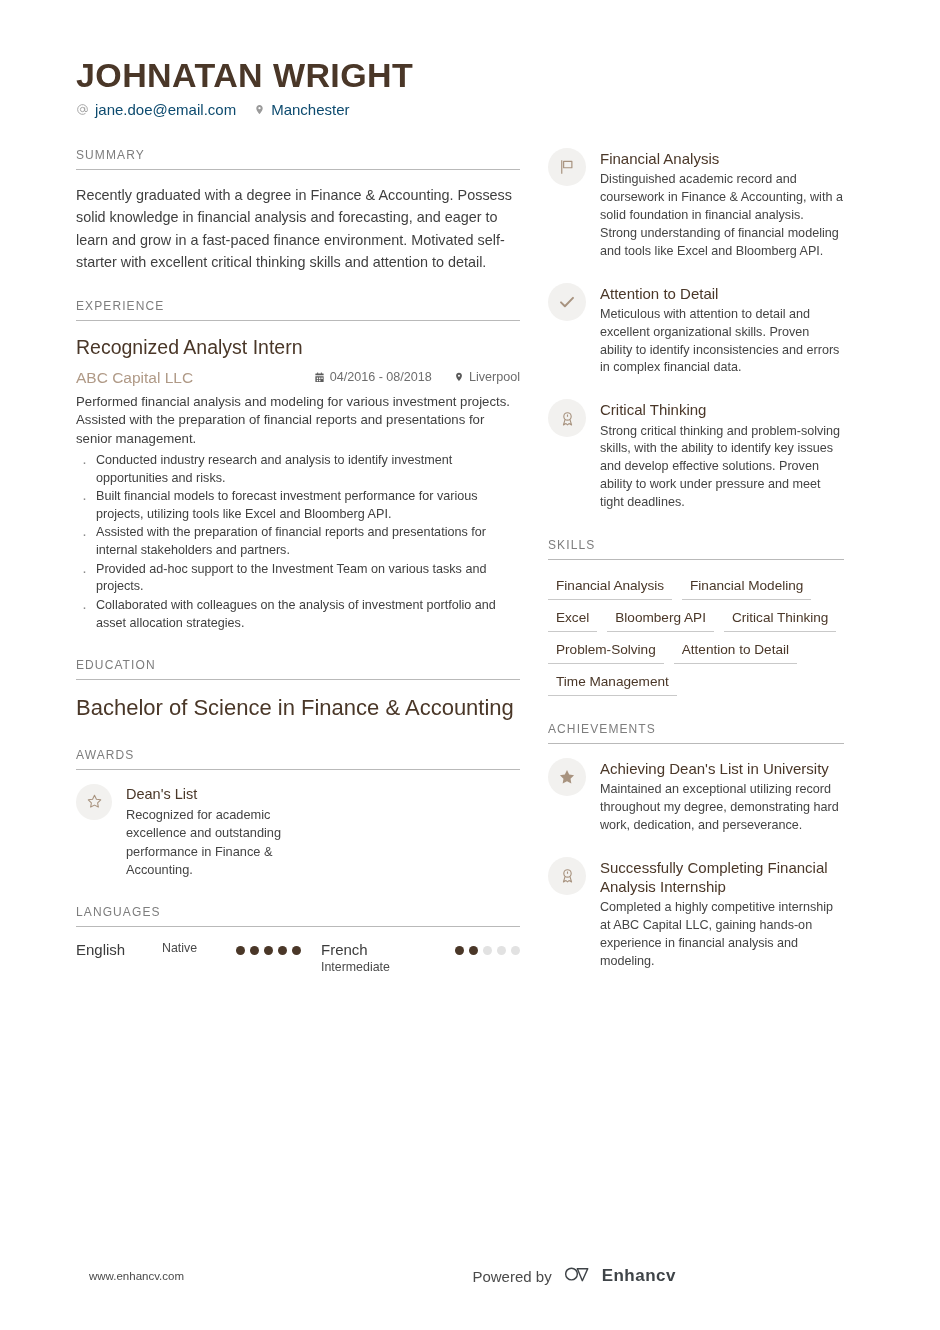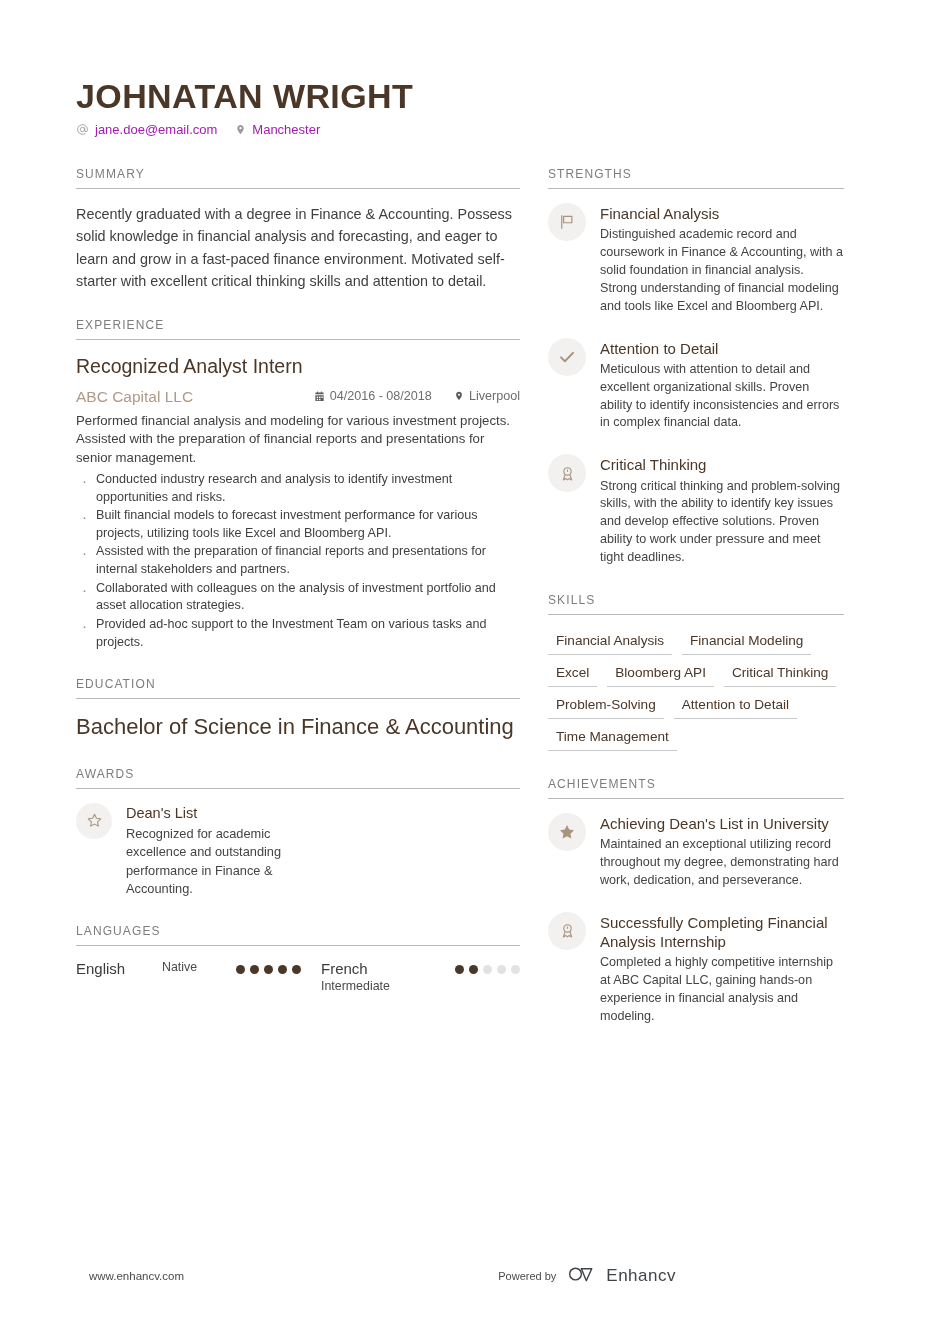--- a/index.html
+++ b/index.html
@@ -3,29 +3,29 @@
 <meta charset="utf-8">
 <style>
   * { box-sizing: border-box; margin: 0; padding: 0; }
   html, body {
     width: 940px; height: 1330px;
     background: #ffffff;
     font-family: "Liberation Sans", sans-serif;
     color: #3b3b3b;
     -webkit-font-smoothing: antialiased;
   }
-  .page { position: relative; width: 752px; height: 1330px; padding: 77px 76px 0 76px; }
+  .page { position: relative; width: 752px; height: 1330px; padding: 56px 76px 0 76px; }
 
   
   .name {
     font-size: 34px; font-weight: bold; letter-spacing: .4px;
     color: #4a3728; line-height: 1.15; margin-bottom: 6px;
   }
   .job-title { font-size: 19px; color: #b09a87; margin-bottom: 13px; letter-spacing: .1px; }
-  .contact-row { display: flex; align-items: center; gap: 18px; font-size: 13px; color: #a21caf; }
+  .contact-row { display: flex; align-items: center; gap: 18px; font-size: 15px; color: #0c4a6e; }
   .contact-item { display: flex; align-items: center; gap: 6px; }
   .contact-item .ic { display:inline-flex; align-items:center; justify-content:center; color:#9a9a9a; }
 
   
   .cols { display: flex; gap: 28px; margin-top: 30px; }
   .col-left { width: 444px; flex: 0 0 444px; }
   .col-right { width: 296px; flex: 0 0 296px; }
 
   
   .sec { margin-bottom: 26px; }
@@ -96,23 +96,23 @@
     border-bottom: 1px solid #c9c9c9; white-space: nowrap;
   }
 
   
   .footer {
     position: absolute; left: 89px; right: 76px; bottom: 42px;
     display: flex; align-items: center; justify-content: space-between;
   }
   .footer-url { font-size: 11.5px; color: #4a4a4a; }
   .footer-right { display: flex; align-items: center; gap: 12px; }
-  .powered { font-size: 11px; color: #4a4a4a; text-align: right; }
+  .powered { font-size: 15px; color: #4a4a4a; text-align: right; }
   .brand { display: flex; align-items: center; gap: 8px; color: #3f4448; }
-  .brand-name { font-size: 17px; letter-spacing: .5px; color: #3f4448; }
+  .brand-name { font-size: 17px; letter-spacing: .5px; color: #3f4448; font-weight: bold; }
 </style>
 </head>
 <body>
 
 <div class="page">
 
   <div>
     <div class="name">JOHNATAN WRIGHT</div>
     <div class="contact-row">
       <div class="contact-item">
@@ -166,22 +166,22 @@
                 </svg>
               </span>
               <span>Liverpool</span>
             </div>
           </div>
           <div class="entry-desc">Performed financial analysis and modeling for various investment projects. Assisted with the preparation of financial reports and presentations for senior management.</div>
           <ul class="bullets">
             <li>Conducted industry research and analysis to identify investment opportunities and risks.</li>
             <li>Built financial models to forecast investment performance for various projects, utilizing tools like Excel and Bloomberg API.</li>
             <li>Assisted with the preparation of financial reports and presentations for internal stakeholders and partners.</li>
+            <li>Provided ad-hoc support to the Investment Team on various tasks and projects.</li>
             <li>Collaborated with colleagues on the analysis of investment portfolio and asset allocation strategies.</li>
-            <li>Provided ad-hoc support to the Investment Team on various tasks and projects.</li>
           </ul>
         </div>
       </div>
 
       <div class="sec">
         <div class="sec-head">EDUCATION</div>
         <div class="entry">
           <div class="edu-title">Bachelor of Science in Finance &amp; Accounting</div>
         </div>
       </div>
@@ -236,21 +236,20 @@
           </div>
 
         </div>
       </div>
 
     </div>
 
     <div class="col-right">
 
       <div class="sec">
-        <div class="sec-head">STRENGTHS</div>
 
         <div class="ib">
           <div class="ib-circle">
             <svg width="18" height="18" viewBox="0 0 24 24" fill="none" stroke="currentColor" stroke-width="1.6" stroke-linejoin="round">
               <path d="M5 3v18"></path>
               <path d="M7.5 4.5h11v8.5h-11z"></path>
             </svg>
           </div>
           <div class="ib-body">
             <div class="ib-title">Financial Analysis</div>

